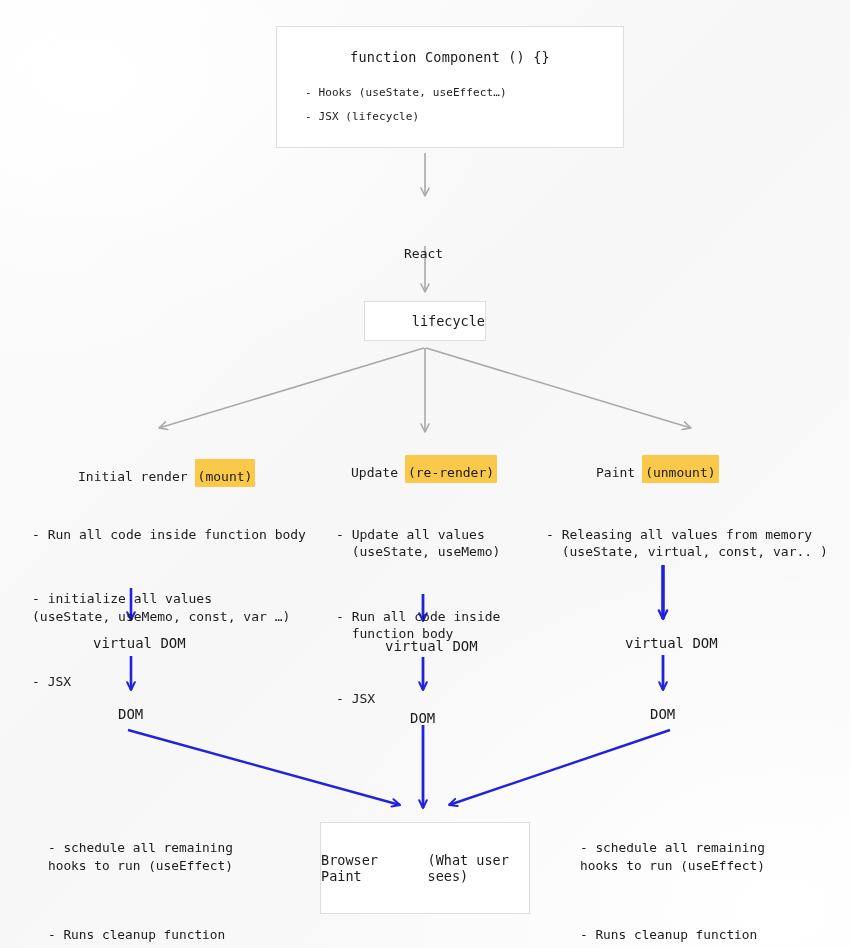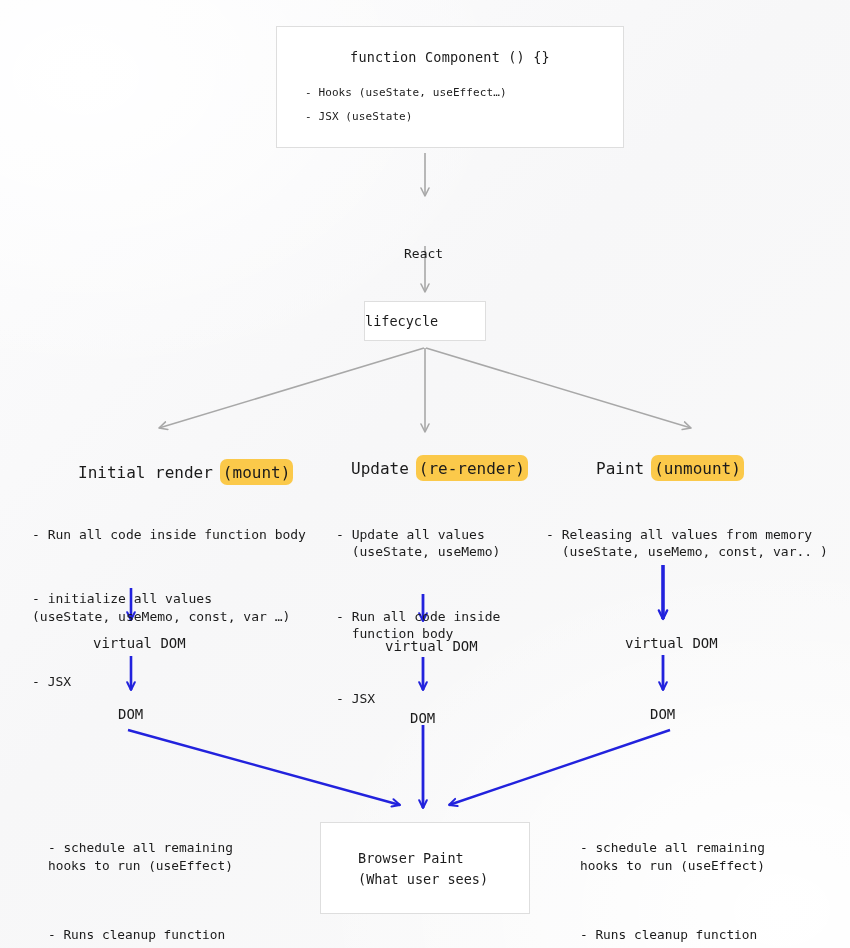--- a/index.html
+++ b/index.html
@@ -56,30 +56,30 @@
     margin-bottom: 11px;
     letter-spacing: 0.1px;
   }
   .lifecycle-box {
     left: 364px;
     top: 301px;
     width: 122px;
     height: 40px;
     display: flex;
     align-items: center;
-    justify-content: flex-start;
+    justify-content: flex-end;
     font-size: 13.5px;
   }
   .paint-box {
     left: 320px;
     top: 822px;
     width: 210px;
     height: 92px;
     display: flex;
-    flex-direction: column;
+    flex-direction: row;
     align-items: center;
     justify-content: center;
     gap: 5px;
   }
   .paint-line {
     font-size: 13.5px;
     width: 134px;
     text-align: left;
   }
   .plain-label {
@@ -87,30 +87,30 @@
     font-size: 13px;
     white-space: nowrap;
     margin-top: 31px;
   }
   .react-label {
     left: 404px;
     top: 215px;
   }
   .col-heading {
     position: absolute;
-    font-size: 16px;
+    font-size: 13px;
     white-space: nowrap;
     display: flex;
     align-items: baseline;
     gap: 7px;
   }
   .hl {
     background: #fbc94a;
-    padding: 4px 3px 3px 3px;
-    border-radius: 7px;
+    padding: 10px 3px 3px 3px;
+    border-radius: 1px;
   }
   .col-body {
     position: absolute;
     font-size: 13px;
     line-height: 1.33;
     white-space: pre;
   }
   .col-body .item {
     margin-bottom: 13px;
   }
@@ -193,21 +193,21 @@
       <line x1="423" y1="725" x2="423" y2="808" stroke="#2222dd" stroke-width="2.8" marker-end="url(#blue-head)"></line>
     </g>
     <g>
       <line x1="670" y1="730" x2="449" y2="805" stroke="#2222dd" stroke-width="2.4" marker-end="url(#blue-head)"></line>
     </g>
   </svg>
 
   <div class="node-box code-box">
     <div class="code-title">function Component () {}</div>
     <div class="code-line">- Hooks (useState, useEffect…)</div>
-    <div class="code-line">- JSX (useState)</div>
+    <div class="code-line">- JSX (lifecycle)</div>
   </div>
 
   <div class="plain-label react-label">React</div>
 
   <div class="node-box lifecycle-box">
     <span>lifecycle</span>
   </div>
 
   <div class="col-heading" style="left:78px; top:459px;">
     <span>Initial render</span>
@@ -235,21 +235,21 @@
   </div>
   <div class="vd-label" style="left:385px; top:638px;">virtual DOM</div>
   <div class="dom-label" style="left:410px; top:710px;">DOM</div>
 
   <div class="col-heading" style="left:596px; top:455px;">
     <span>Paint</span>
     <span class="hl">(unmount)</span>
   </div>
   <div class="col-body" style="left:546px; top:491px;">
     <div class="item">- Releasing all values from memory
-  (useState, useMemo, const, var.. )</div>
+  (useState, virtual, const, var.. )</div>
   </div>
   <div class="vd-label" style="left:625px; top:635px;">virtual DOM</div>
   <div class="dom-label" style="left:650px; top:706px;">DOM</div>
 
   <div class="node-box paint-box">
     <div class="paint-line">Browser Paint</div>
     <div class="paint-line">(What user sees)</div>
   </div>
 
   <div class="foot-note" style="left:48px; top:803px;">

